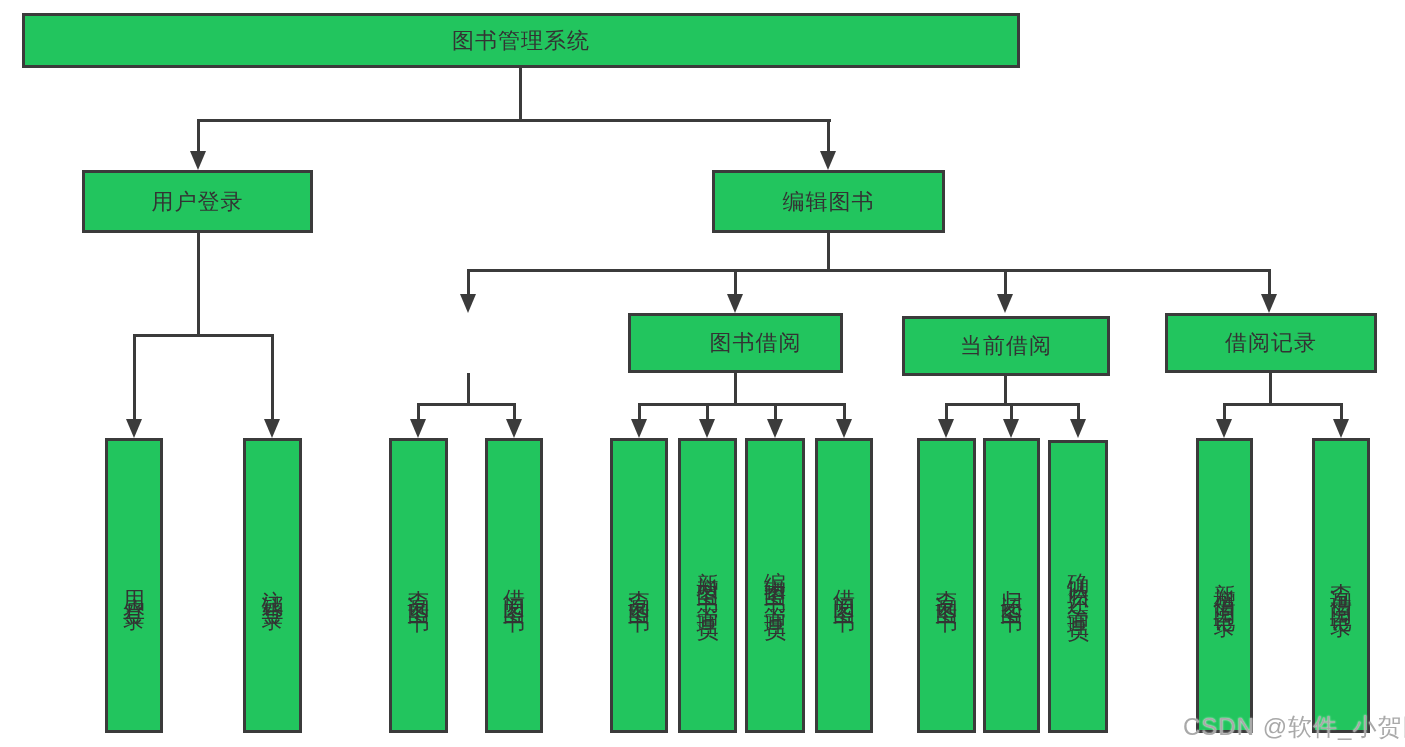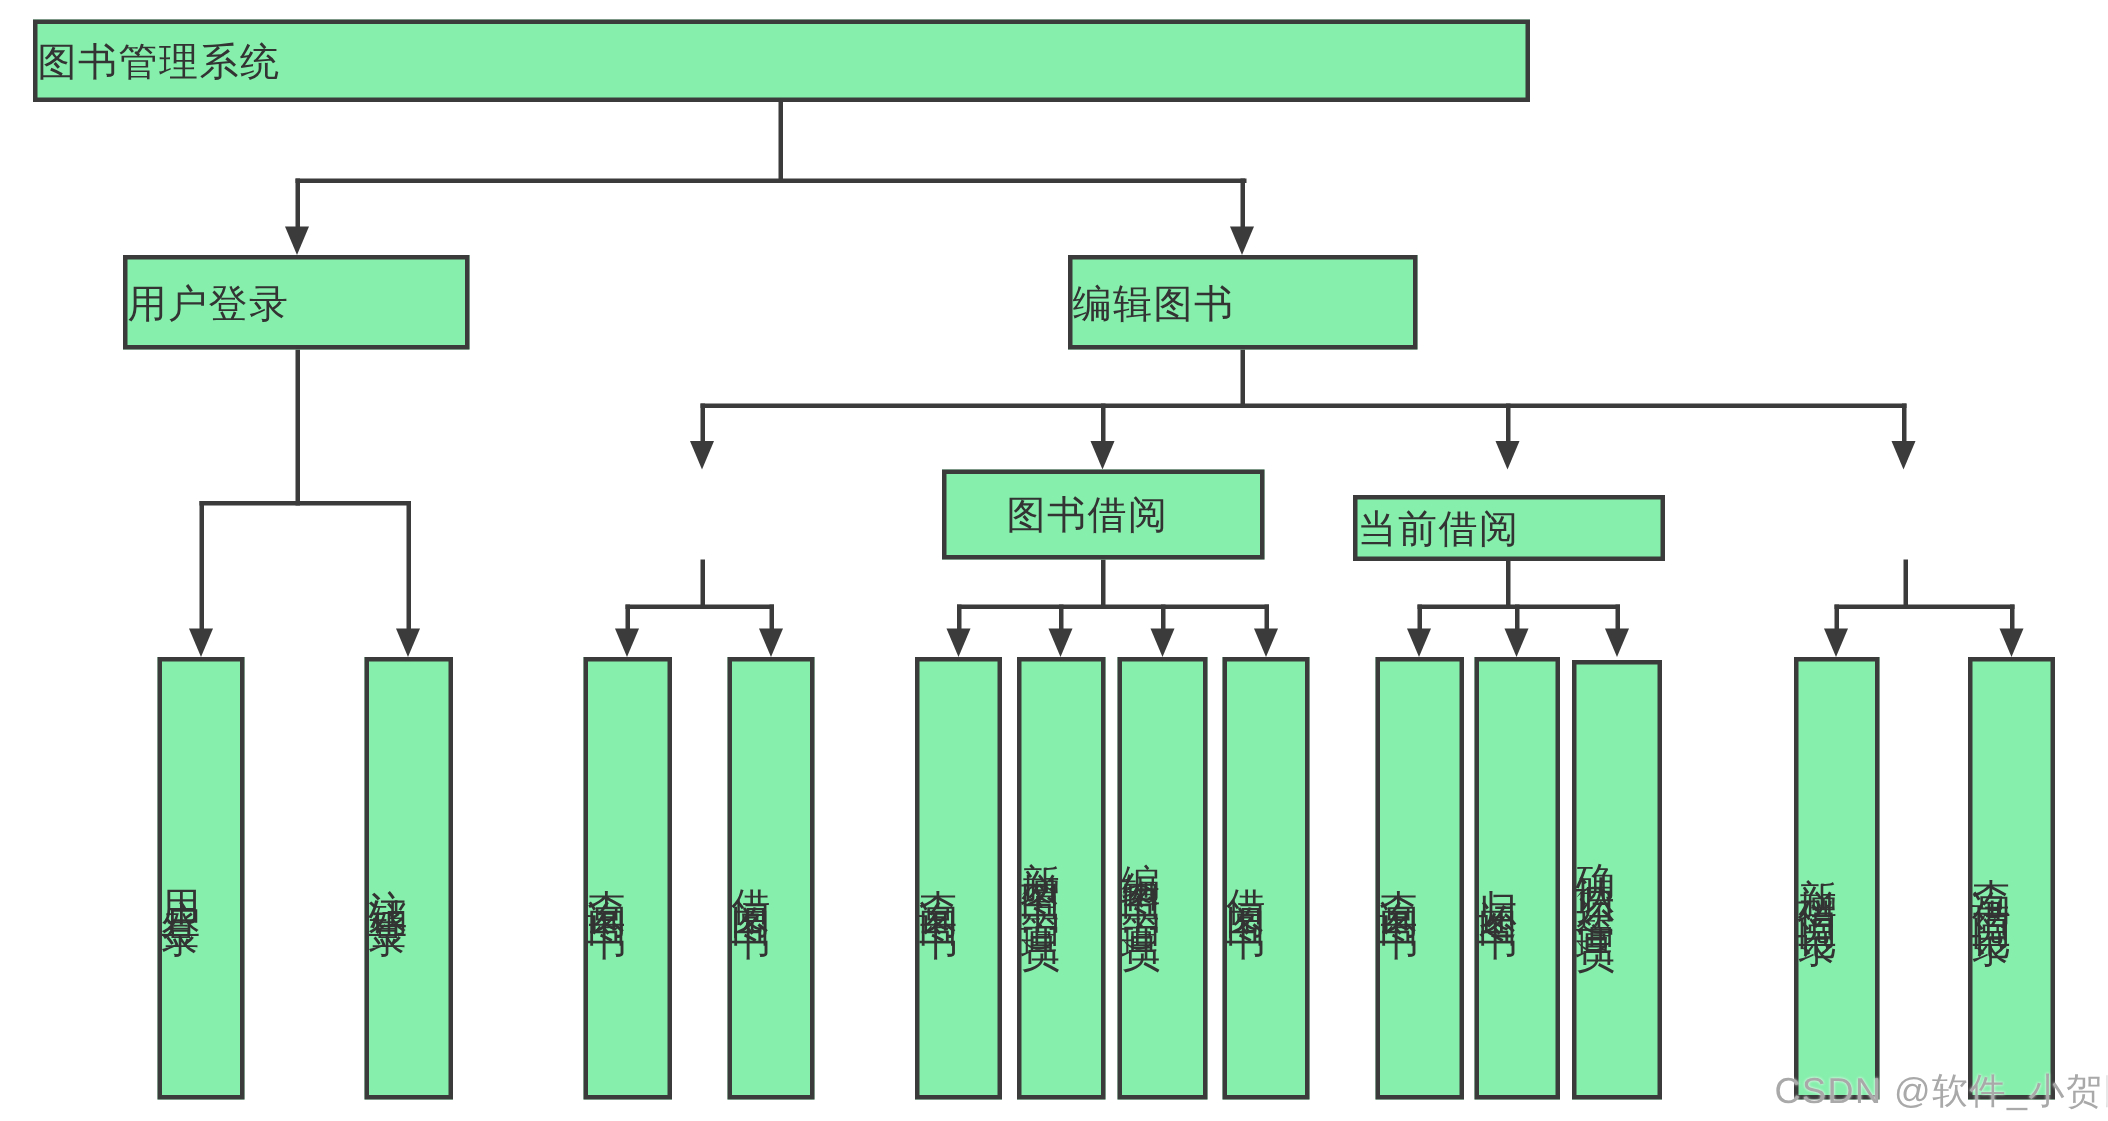--- a/index.html
+++ b/index.html
@@ -10,24 +10,24 @@
   
   .ln { position:absolute; background:#3b3b3b; z-index:1; }
   
   .arw {
     position:absolute; width:0; height:0; z-index:1;
     border-left:8px solid transparent; border-right:8px solid transparent;
     border-top:19px solid #3b3b3b;
   }
   
   .box {
-    position:absolute; box-sizing:border-box; background:#86efac;
+    position:absolute; box-sizing:border-box; background:#22c55e;
     border:3px solid #3b3b3b; color:#333333; z-index:2;
-    display:flex; align-items:center; justify-content:flex-start;
-    font-size:26px; line-height:1; letter-spacing:1px;
+    display:flex; align-items:center; justify-content:center;
+    font-size:22px; line-height:1; letter-spacing:1px;
   }
   .vbox span {
     writing-mode:vertical-rl; text-orientation:mixed;
     letter-spacing:7px; line-height:1;
   }
   .watermark {
     position:absolute; left:1183px; top:711px; z-index:5;
     font-size:24px; color:#a9a9a9; letter-spacing:1px; white-space:nowrap;
     text-shadow:0 0 2px #ffffff;
   }
@@ -103,22 +103,25 @@
   <div class="box" style="left:82px; top:170px; width:231px; height:63px;">
     <span>用户登录</span>
   </div>
   <div class="box" style="left:712px; top:170px; width:233px; height:63px;">
     <span>编辑图书</span>
   </div>
 
   <div class="box" style="left:628px; top:313px; width:215px; height:60px;padding-left:40px;">
     <span>图书借阅</span>
   </div>
-  <div class="box" style="left:902px; top:330px; width:208px; height:44px;">
+  <div class="box" style="left:902px; top:316px; width:208px; height:60px;">
     <span>当前借阅</span>
+  </div>
+  <div class="box" style="left:1165px; top:313px; width:212px; height:60px;">
+    <span>借阅记录</span>
   </div>
 
   <div class="box vbox" style="left:105px; top:438px; width:58px; height:295px;">
     <span>用户登录</span>
   </div>
   <div class="box vbox" style="left:243px; top:438px; width:59px; height:295px;">
     <span>注销登录</span>
   </div>
 
   <div class="box vbox" style="left:389px; top:438px; width:59px; height:295px;">

